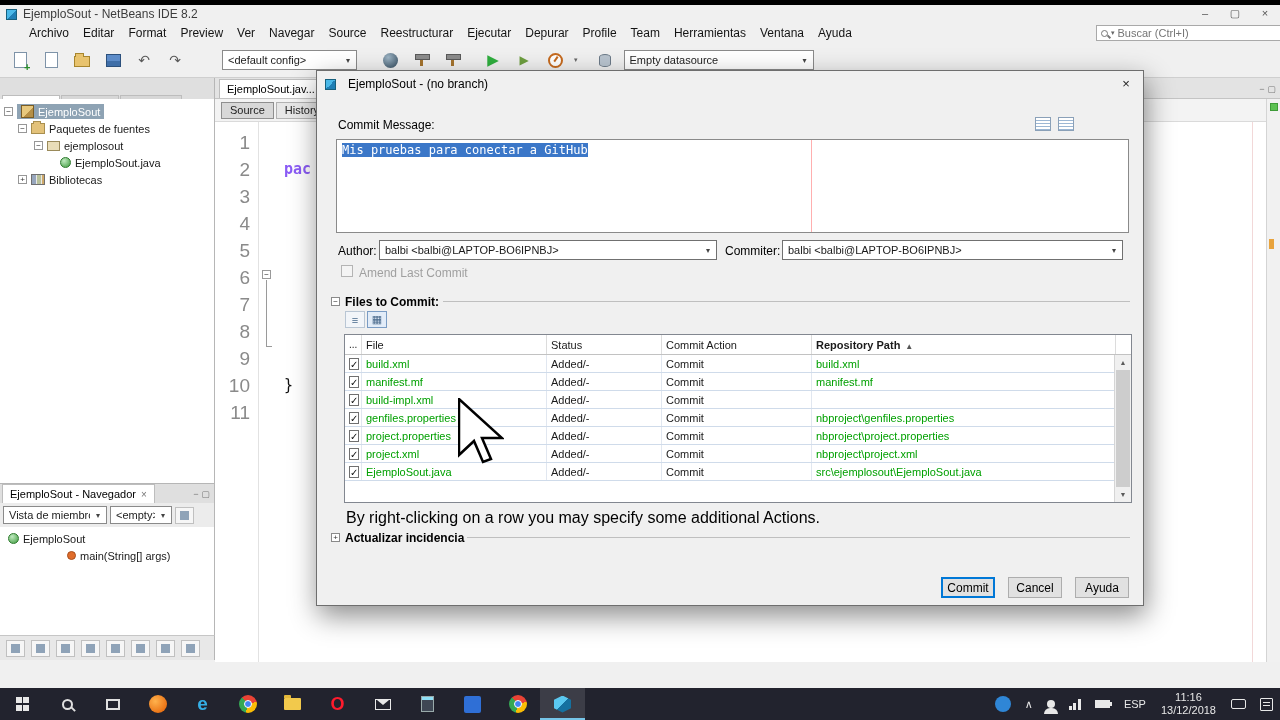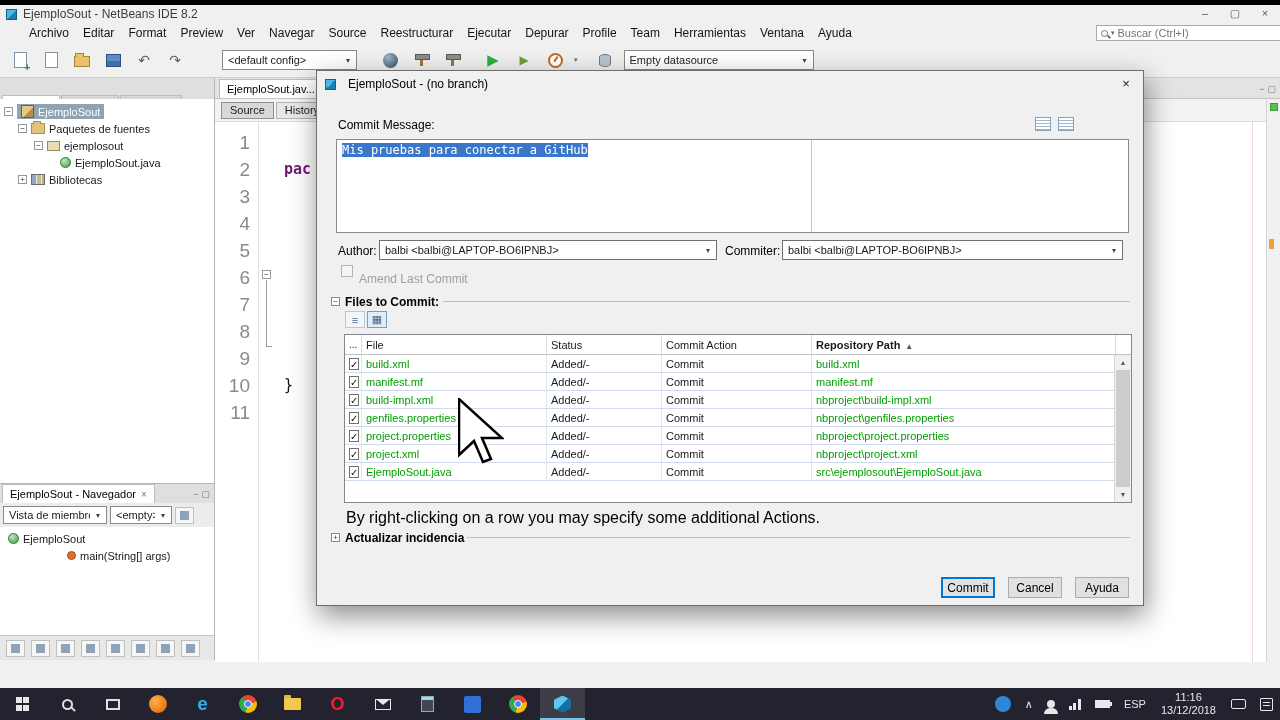--- a/index.html
+++ b/index.html
@@ -70,21 +70,21 @@
   .nvi i{width:9px;height:9px;background:#8fa3b8;display:block;}
 
   
   #ed-tabs{left:215px;top:78px;width:1065px;height:21px;background:#e3e3e3;border-bottom:1px solid #c4c4c4;display:flex;align-items:flex-end;padding-left:4px;font-size:11px;}
   #ed-toolbar{left:215px;top:99px;width:1065px;height:23px;background:#f3f3f3;border-bottom:1px solid #dadada;display:flex;align-items:center;gap:2px;padding-left:6px;}
   .vbtn{height:17px;padding:1px 8px;border:1px solid #b2b2b2;background:#e7e7e7;font-size:11px;color:#222;}
   .vbtn.on{background:#d8d8d8;border-color:#8f8f8f;}
   #ed-body{left:215px;top:122px;width:1051px;height:540px;background:#fff;}
   #gutter{position:absolute;left:0;top:0;width:44px;height:100%;background:#fff;border-right:1px solid #e2e2e2;padding-top:7px;}
   .lnum{height:27px;line-height:27px;text-align:right;padding-right:8px;font-size:19px;color:#8a8a8a;}
-  .code-tok{position:absolute;font:bold 15px "DejaVu Sans Mono",monospace;color:#701a75;line-height:27px;}
+  .code-tok{position:absolute;font:bold 15px "DejaVu Sans Mono",monospace;color:#8b5cf6;line-height:27px;}
   .code-plain{color:#111;font-weight:normal;}
   .fold-box{position:absolute;left:47px;top:148px;width:9px;height:9px;border:1px solid #9a9a9a;background:#fff;font:8px/8px "Liberation Sans";text-align:center;color:#333;}
   .fold-line{position:absolute;left:51px;top:158px;height:66px;border-left:1px solid #9a9a9a;}
   .fold-hook{position:absolute;left:51px;top:224px;width:6px;border-bottom:1px solid #9a9a9a;}
   #margin-line{left:1252px;top:122px;width:1px;height:540px;background:#f2d8d8;}
   #stripe{left:1266px;top:99px;width:14px;height:563px;background:#f1f1f1;border-left:1px solid #d4d4d4;}
   .stripe-ok{position:absolute;left:3px;top:4px;width:8px;height:8px;background:#5cc152;border:1px solid #3e9b38;}
   .stripe-warn{position:absolute;left:2px;top:140px;width:5px;height:10px;background:#e8a33d;}
 
   
@@ -503,21 +503,21 @@
       <span class="cval">balbi &lt;balbi@LAPTOP-BO6IPNBJ&gt;</span>
       <span class="carw">▾</span>
     </span>
     <span class="dlab" style="left:408px;top:173px;">Commiter:</span>
     <span class="fcombo" style="left:465px;top:169px;width:341px;">
       <span class="cval">balbi &lt;balbi@LAPTOP-BO6IPNBJ&gt;</span>
       <span class="carw">▾</span>
     </span>
 
     <span class="cb dis" style="position:absolute;left:24px;top:194px;"></span>
-    <span class="dlab gray" style="left:42px;top:195px;margin-top:6px;">Amend Last Commit</span>
+    <span class="dlab gray" style="left:42px;top:195px;">Amend Last Commit</span>
 
     <span class="sec-hdl" style="left:14px;top:226px;">−</span>
     <span class="dlab" style="left:28px;top:224px;font-weight:bold;">Files to Commit:</span>
     <span class="sec-line" style="left:126px;right:13px;top:230px;"></span>
 
     <span class="mini-btn" style="left:28px;top:240px;">≡</span>
     <span class="mini-btn on" style="left:50px;top:240px;">▦</span>
 
     <div id="ftable">
       <div class="thead">
@@ -547,21 +547,20 @@
           <span class="td w-action" bind="">Commit</span>
           <span class="td w-path green">manifest.mf</span>
         </div>
         <div class="trow">
           <span class="td w-cb">
               <span class="cb">✓</span>
             </span>
           <span class="td w-file green">build-impl.xml</span>
           <span class="td w-status">Added/-</span>
           <span class="td w-action">Commit</span>
-          <span class="td w-path green">nbproject\build-impl.xml</span>
         </div>
         <div class="trow">
           <span class="td w-cb">
               <span class="cb">✓</span>
             </span>
           <span class="td w-file green">genfiles.properties</span>
           <span class="td w-status">Added/-</span>
           <span class="td w-action">Commit</span>
           <span class="td w-path green">nbproject\genfiles.properties</span>
         </div>

